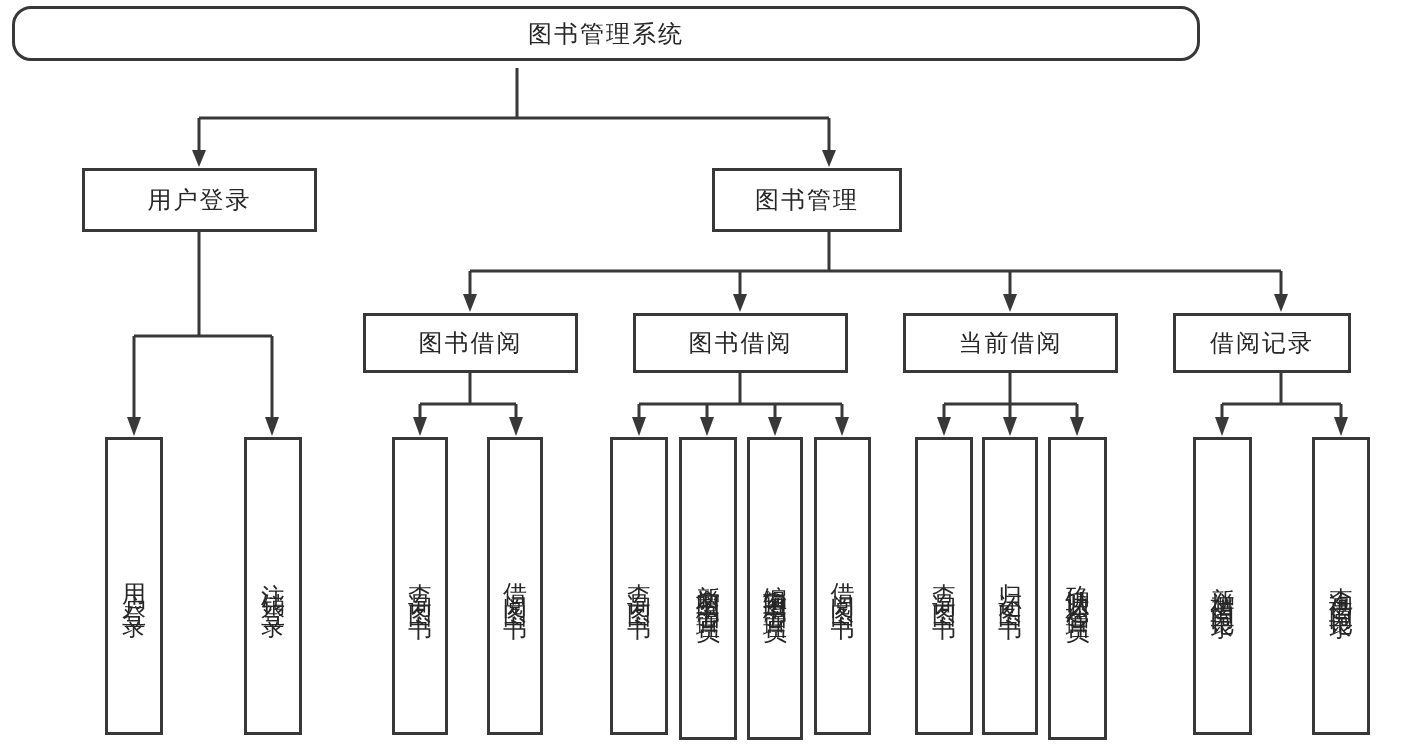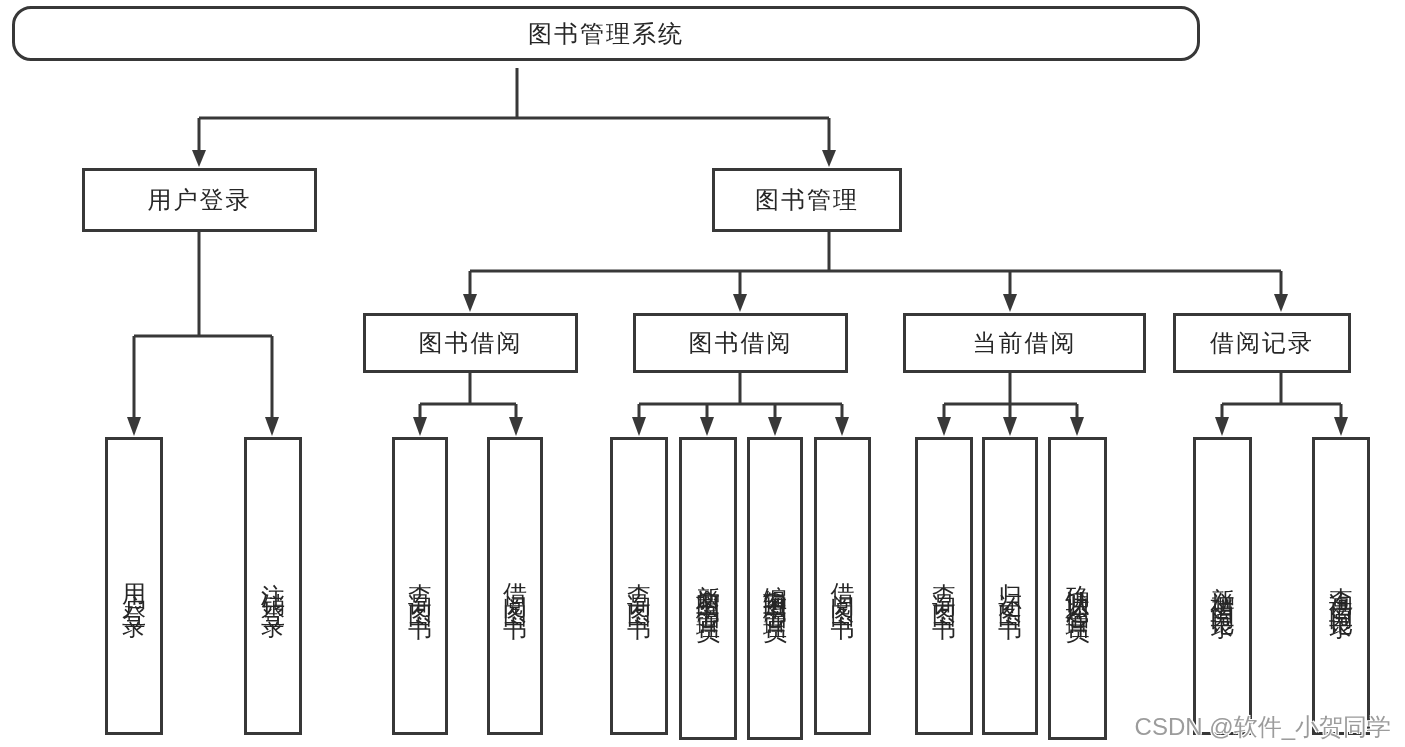--- a/index.html
+++ b/index.html
@@ -100,21 +100,21 @@
   <div class="box" style="left:712px;top:168px;width:190px;height:64px;justify-content:center;">
     <span class="hlabel">图书管理</span>
   </div>
 
   <div class="box" style="left:363px;top:313px;width:215px;height:60px;">
     <span class="hlabel">图书借阅</span>
   </div>
   <div class="box" style="left:633px;top:313px;width:215px;height:60px;">
     <span class="hlabel">图书借阅</span>
   </div>
-  <div class="box" style="left:903px;top:313px;width:243px;height:60px;">
+  <div class="box" style="left:903px;top:313px;width:215px;height:60px;">
     <span class="hlabel">当前借阅</span>
   </div>
   <div class="box" style="left:1173px;top:313px;width:178px;height:60px;">
     <span class="hlabel">借阅记录</span>
   </div>
 
   <div class="box" style="left:105px;top:437px;width:58px;height:298px;">
     <span class="vlabel ls4">用户登录</span>
   </div>
   <div class="box" style="left:244px;top:437px;width:58px;height:298px;">
@@ -151,15 +151,14 @@
     <span class="vlabel ls9">确认归还（管理员）</span>
   </div>
 
   <div class="box" style="left:1193px;top:437px;width:59px;height:298px;">
     <span class="vlabel ls6">新增借阅记录</span>
   </div>
   <div class="box" style="left:1312px;top:437px;width:58px;height:298px;">
     <span class="vlabel ls6">查询借阅记录</span>
   </div>
 
-  <div class="watermark">CSDN @软件_小贺同学</div>
 
 </div>
 
 </body></html>

